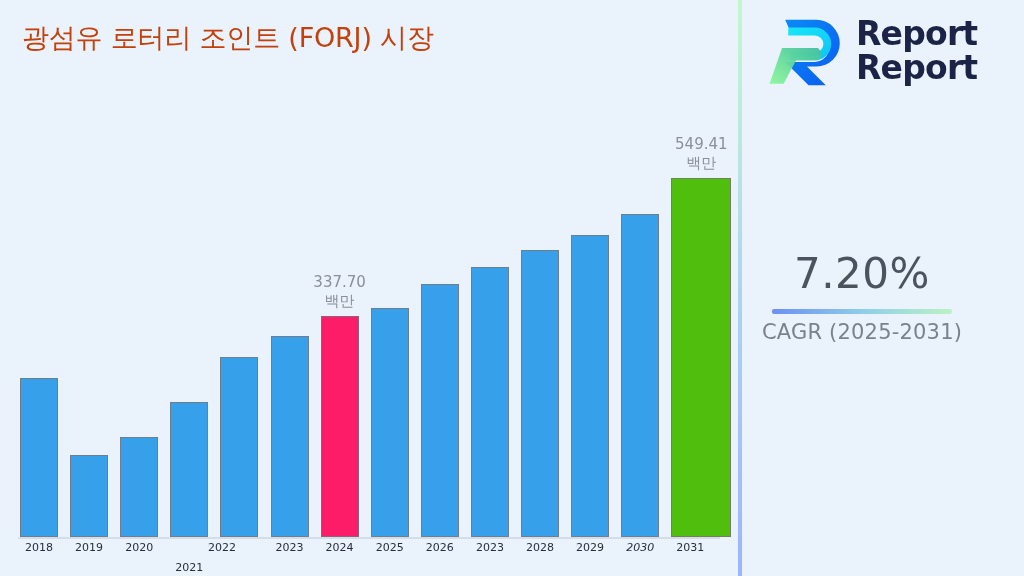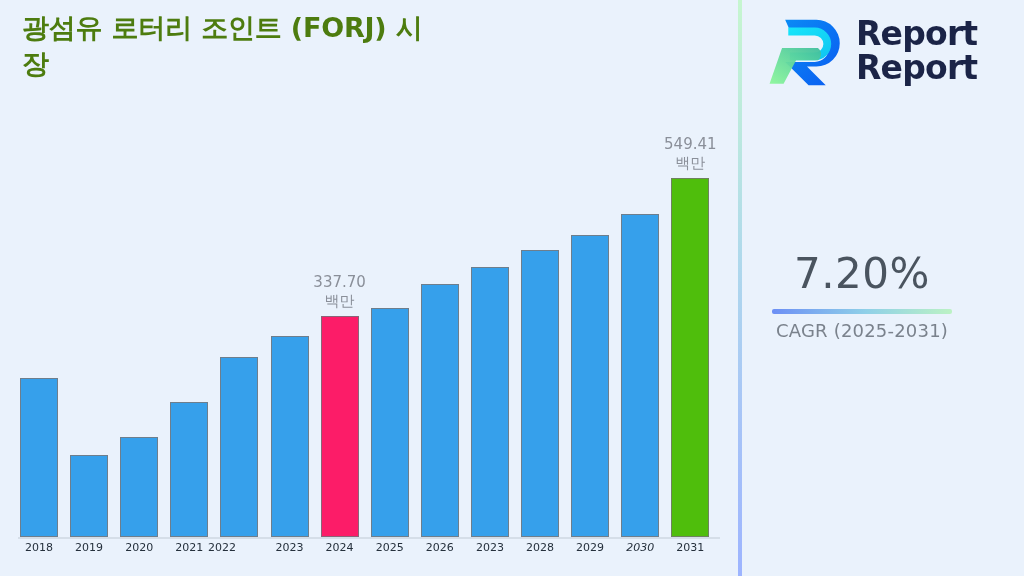--- a/index.html
+++ b/index.html
@@ -10,23 +10,23 @@
     font-family:"DejaVu Sans","Liberation Sans",sans-serif;
     overflow:hidden;
     position:relative;
   }
   #root{position:absolute;inset:0;background:#EAF2FC;}
 
   
   .chart-panel{position:absolute;left:0;top:0;width:739px;height:576px;}
 
   .chart-title{
-    position:absolute;left:22px;top:10px;width:420px;
+    position:absolute;left:22px;top:20px;width:420px;
     font-size:27px;line-height:1.32;
-    color:#4d7c0f;font-weight:700;
+    color:#c2410c;font-weight:400;
     letter-spacing:-0.2px;
     white-space:pre-wrap;
   }
 
   .plot{position:absolute;left:0;top:120px;width:739px;height:420px;}
 
   .axis-line{
     position:absolute;left:18px;top:417px;width:702px;height:2px;
     background:#D5DEE8;
   }
@@ -87,21 +87,21 @@
   .cagr-value{
     font-size:42px;color:#4A545F;font-weight:400;
     letter-spacing:0.5px;line-height:1.25;
   }
   .cagr-rule{
     width:180px;height:5px;margin:8px auto 6px auto;
     background:linear-gradient(to right,#6C8FF5 0%,#8FD0E8 52%,#BCF2C4 100%);
     border-radius:2px;
   }
   .cagr-caption{
-    font-size:18px;color:#7A828C;font-weight:400;
+    font-size:21px;color:#7A828C;font-weight:400;
     letter-spacing:0.2px;
   }
 </style>
 </head>
 <body>
 
 <div id="root">
 
   <div class="chart-panel">
 
@@ -142,33 +142,33 @@
           </div>
           <div class="bar-group" style="left: 521px; width: 38px; height: 417px;">
             <div class="bar blue" style="height: 287px;"></div>
           </div>
           <div class="bar-group" style="left: 571.1px; width: 38px; height: 417px;">
             <div class="bar blue" style="height: 302px;"></div>
           </div>
           <div class="bar-group" style="left: 621.2px; width: 38px; height: 417px;">
             <div class="bar blue" style="height: 323px;"></div>
           </div>
-          <div class="bar-group" style="left: 671.3px; width: 38px; height: 417px;">
+          <div class="bar-group" style="left: 671.3px; width: 60px; height: 417px;">
             <div class="bar green" style="height: 359px;"></div>
             <div class="bar-label" style="bottom: 365px;"><span>549.41</span><br><span>백만</span></div>
           </div>
         </div>
       <div class="axis-line"></div>
     </div>
 
     <div class="x-labels" id="xlabels">
         <div class="x-tick" style="left: 39px;">2018</div>
         <div class="x-tick" style="left: 89.1px;">2019</div>
         <div class="x-tick" style="left: 139.2px;">2020</div>
-        <div class="x-tick" style="left: 189.3px;">2021</div>
+        <div class="x-tick" style="left: 189.3px; margin-top: 20px;">2021</div>
         <div class="x-tick" style="left: 222px;">2022</div>
         <div class="x-tick" style="left: 289.5px;">2023</div>
         <div class="x-tick" style="left: 339.6px;">2024</div>
         <div class="x-tick" style="left: 389.7px;">2025</div>
         <div class="x-tick" style="left: 439.8px;">2026</div>
         <div class="x-tick" style="left: 489.9px;">2023</div>
         <div class="x-tick" style="left: 540px;">2028</div>
         <div class="x-tick" style="left: 590.1px;">2029</div>
         <div class="x-tick" style="left: 640.2px; font-style: italic;">2030</div>
         <div class="x-tick" style="left: 690.3px;">2031</div>

